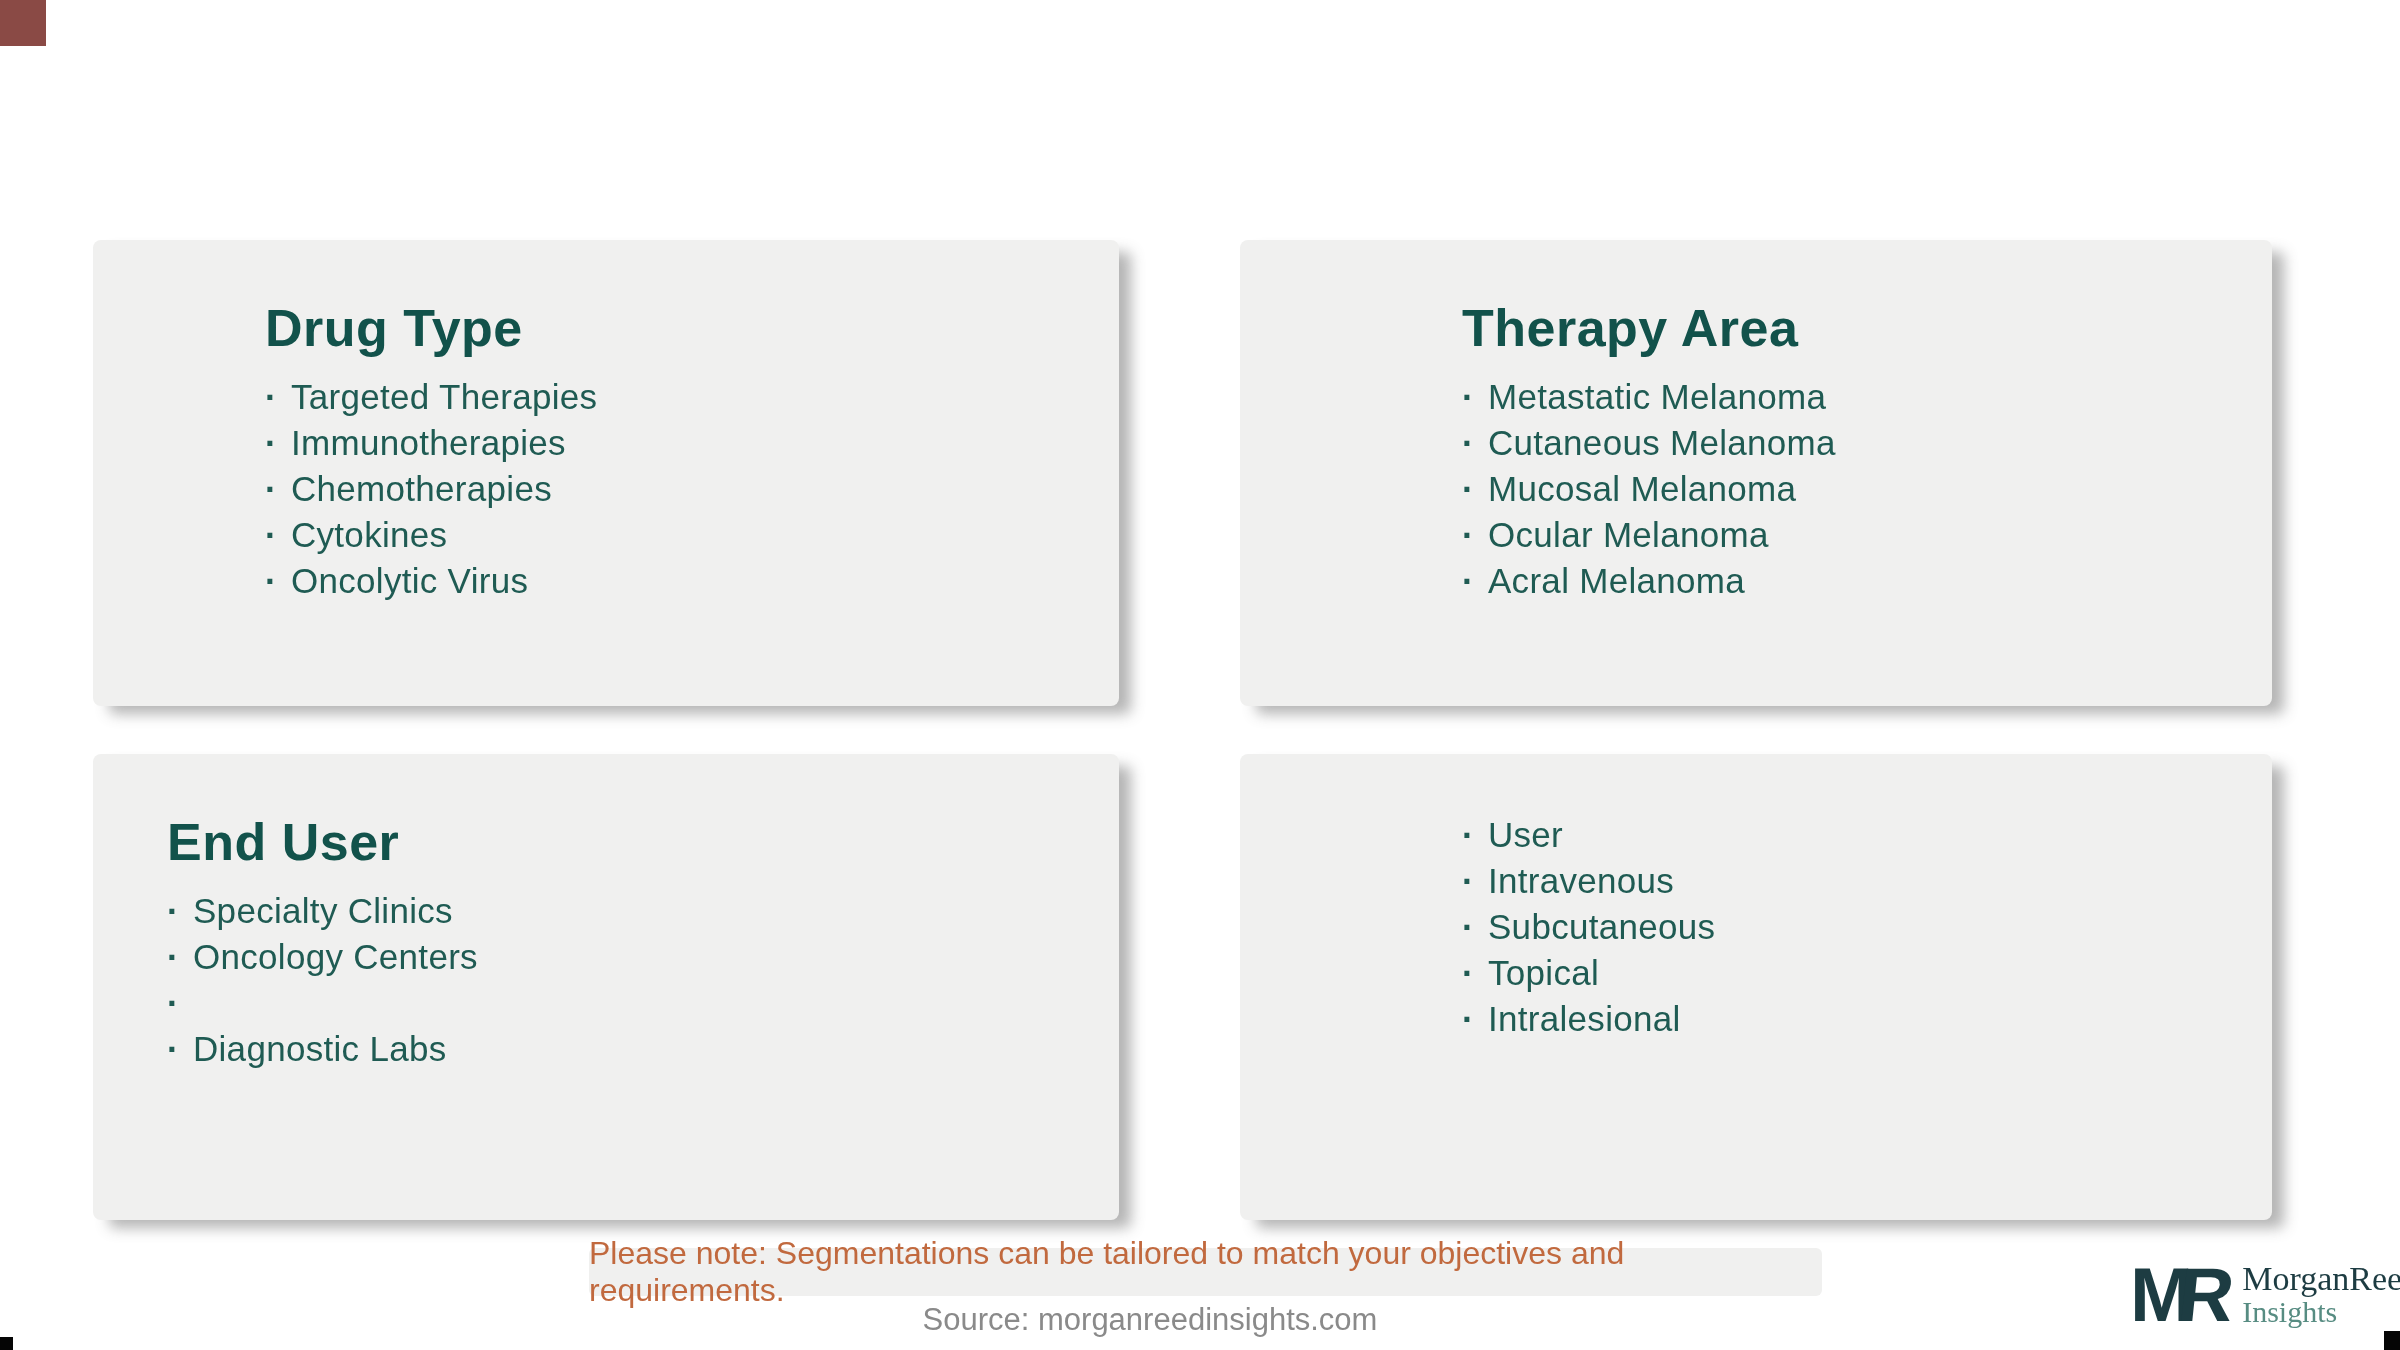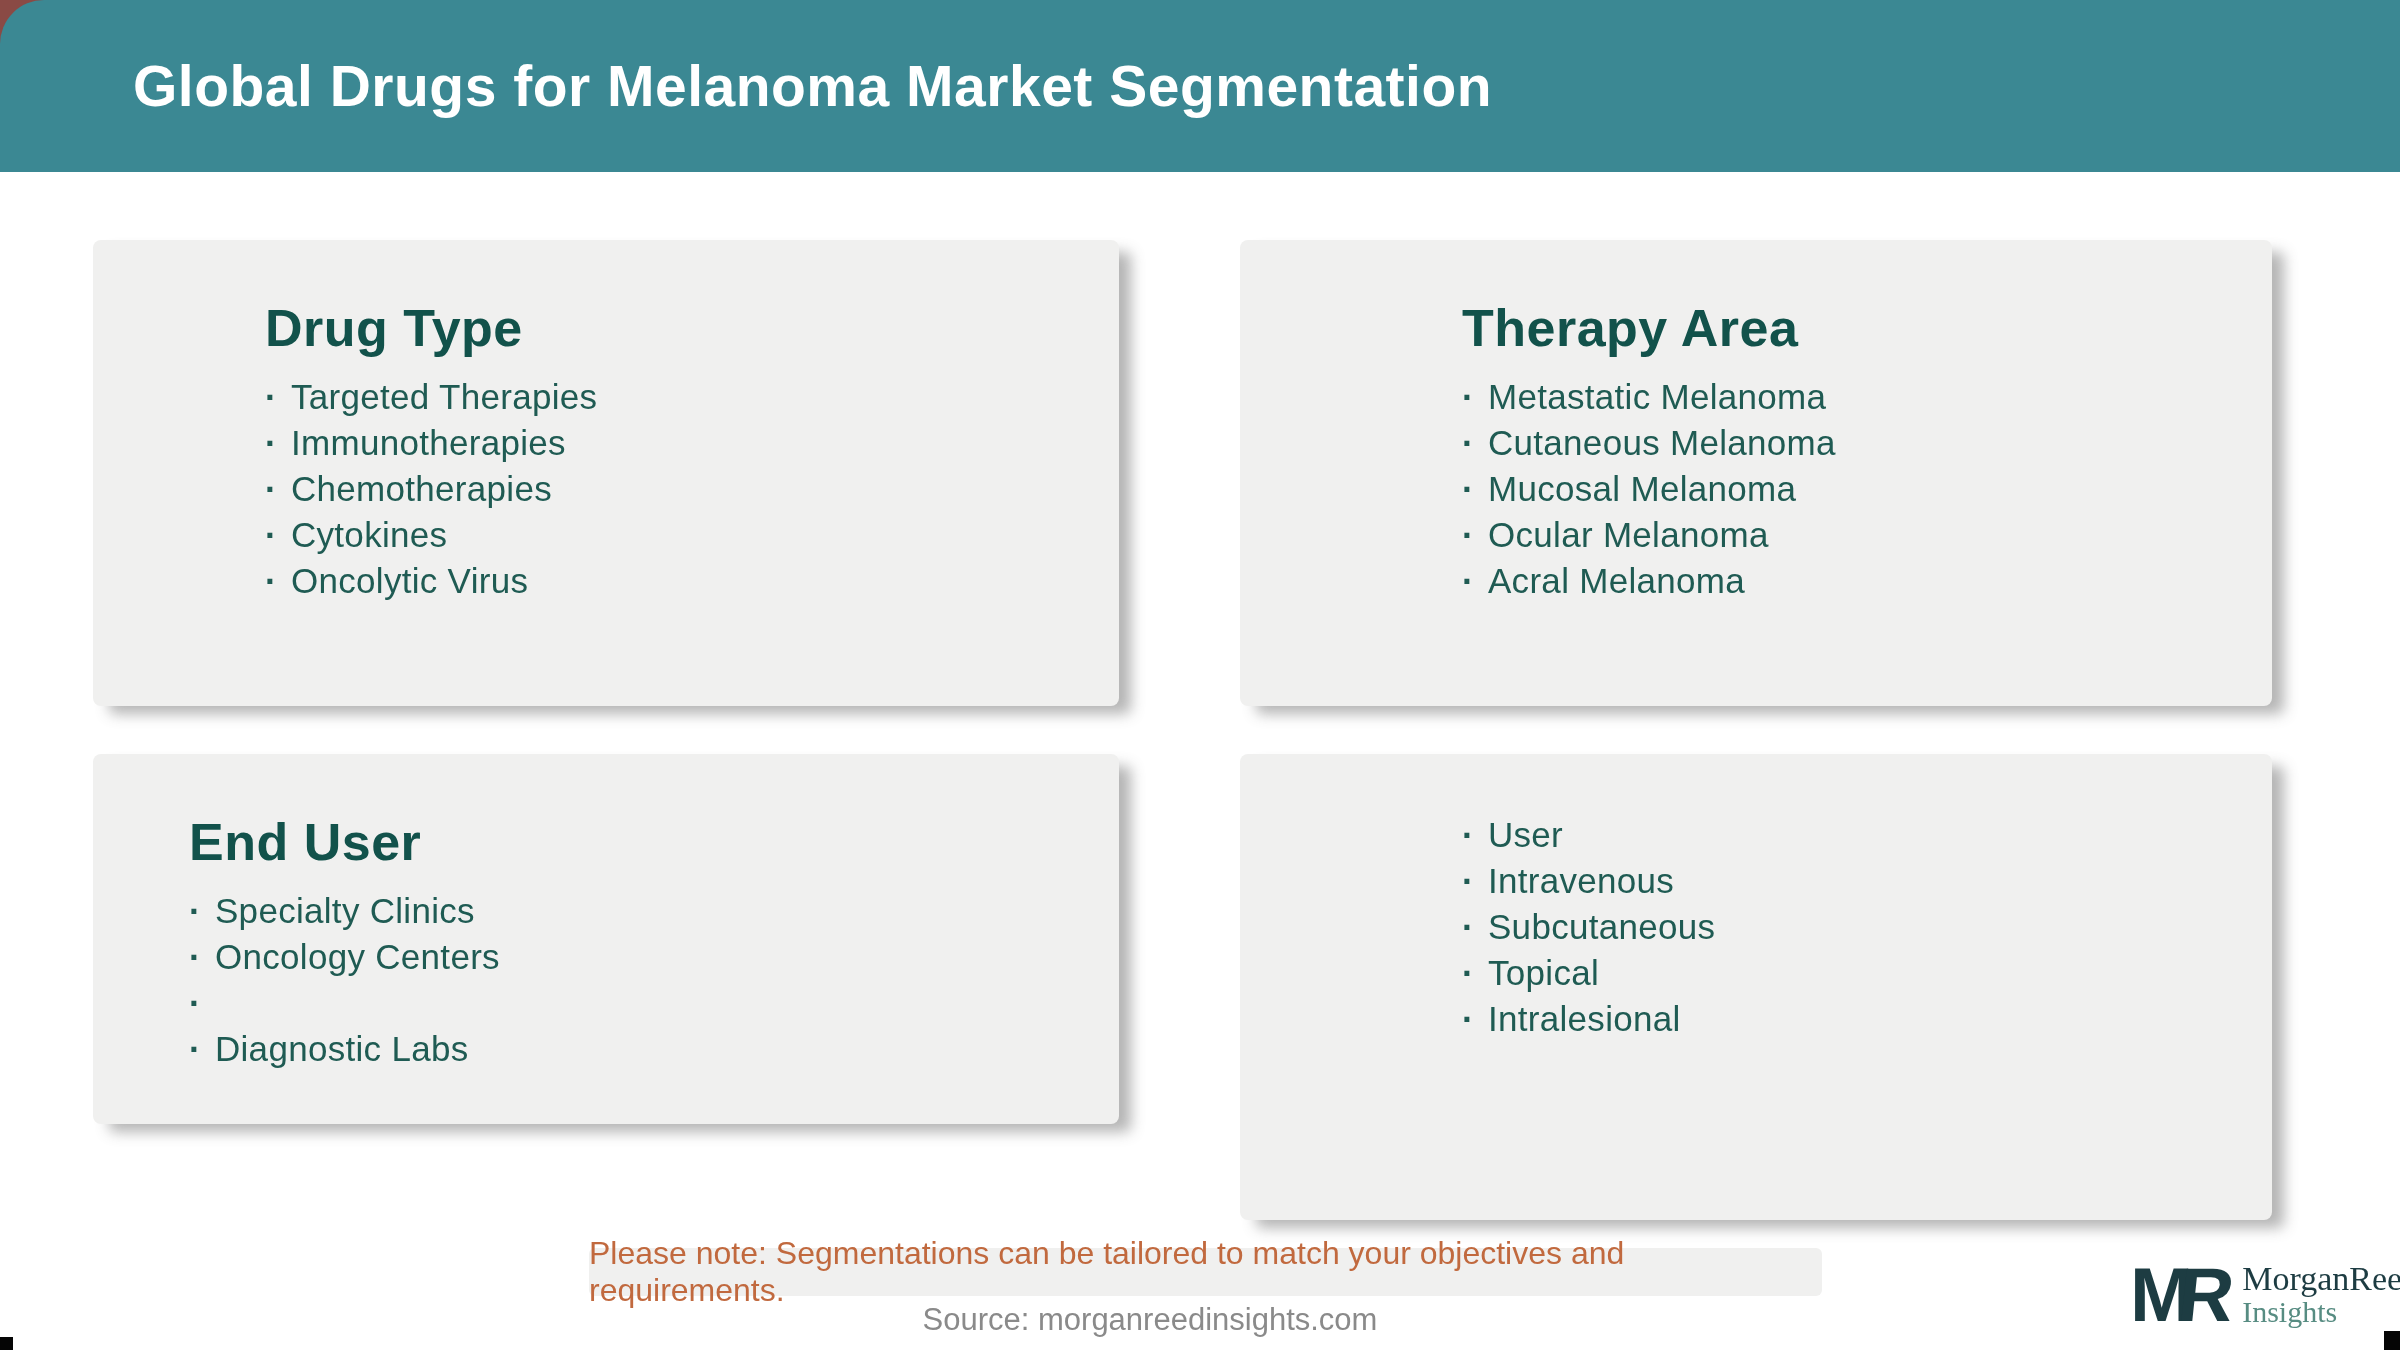--- a/index.html
+++ b/index.html
@@ -40,21 +40,21 @@
     position: absolute;
     background: var(--card-bg);
     border-radius: 8px;
     box-shadow: 14px 10px 14px -2px rgba(90, 90, 90, 0.45);
     padding-top: 58px;
     padding-right: 40px;
     margin-left: 32px;
   }
   .card-1 { left: 61px;   top: 240px; width: 1026px; height: 466px; padding-left: 172px; }
   .card-2 { left: 1208px; top: 240px; width: 1032px; height: 466px; padding-left: 222px; }
-  .card-3 { left: 61px;   top: 754px; width: 1026px; height: 370px; padding-left: 96px; }
+  .card-3 { left: 61px;   top: 754px; width: 1026px; height: 466px; padding-left: 74px; }
   .card-4 { left: 1208px; top: 754px; width: 1032px; height: 466px; padding-left: 222px; }
 
   .card-title {
     font-size: 52px;
     font-weight: bold;
     color: var(--title-color);
     margin-bottom: 16px;
     letter-spacing: 0.5px;
   }
   .card-list { list-style: none; }
@@ -124,23 +124,20 @@
   .mark-bl { position: absolute; left: 0; bottom: 0; width: 13px; height: 13px; background: #050505; }
   .mark-br { position: absolute; right: 0; bottom: 0; width: 16px; height: 19px; background: #050505; }
 </style>
 </head>
 <body>
 
 <div class="page">
 
   <div class="corner-accent"></div>
 
-  <div class="header">
-    <div class="header-title">Global Drugs for Melanoma Market Segmentation</div>
-  </div>
 
   <div class="card card-1">
     <div class="card-title">Drug Type</div>
     <ul class="card-list">
         <li>
           <span class="dot">·</span>
           <span>Targeted Therapies</span>
         </li>
         <li>
           <span class="dot">·</span>

